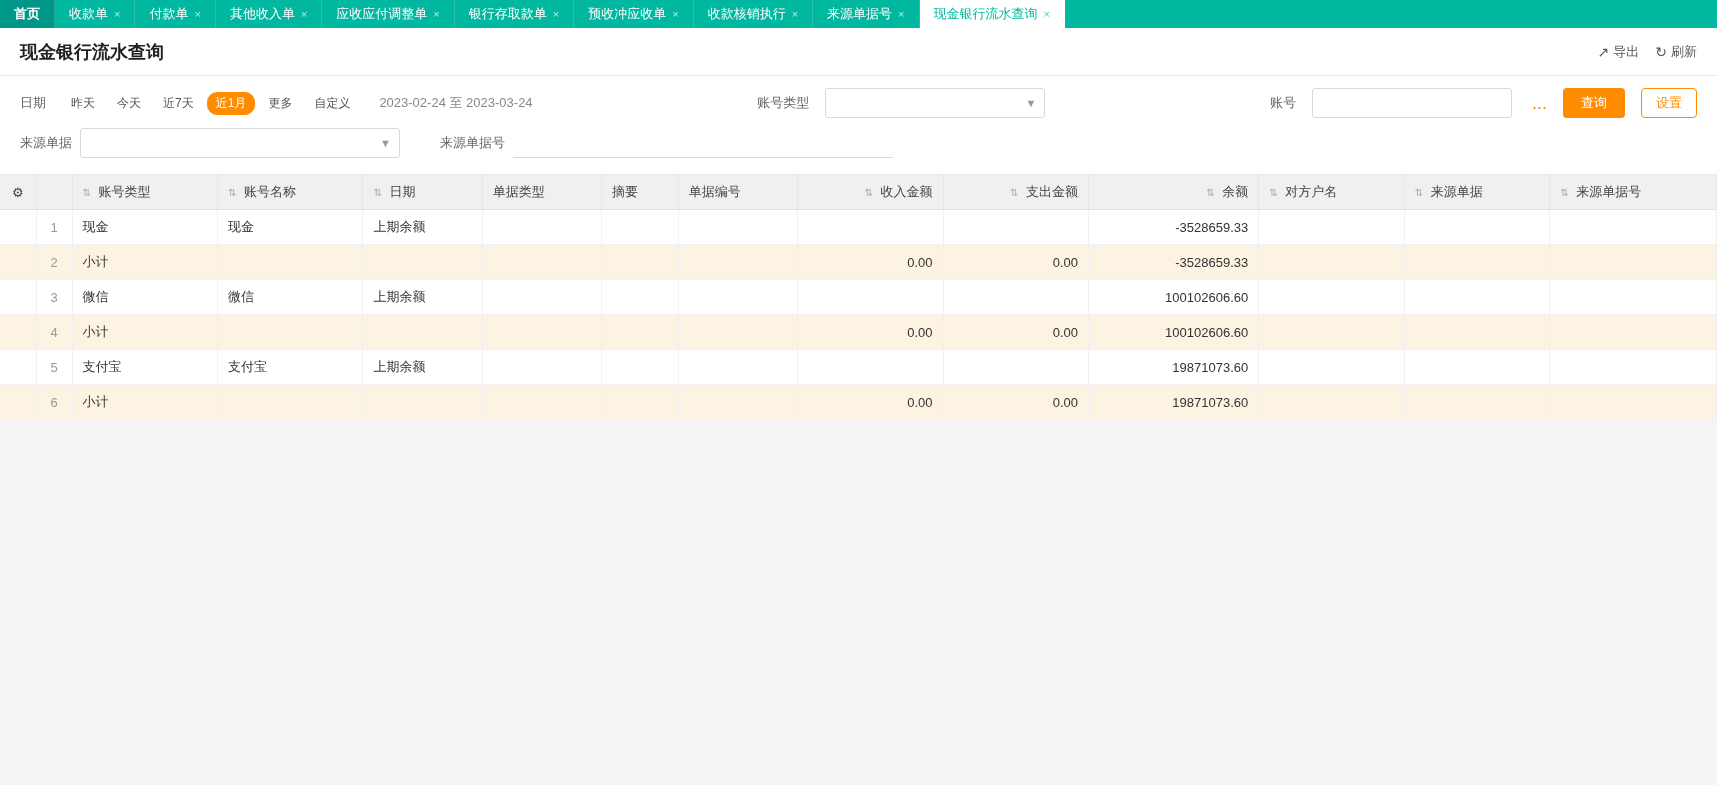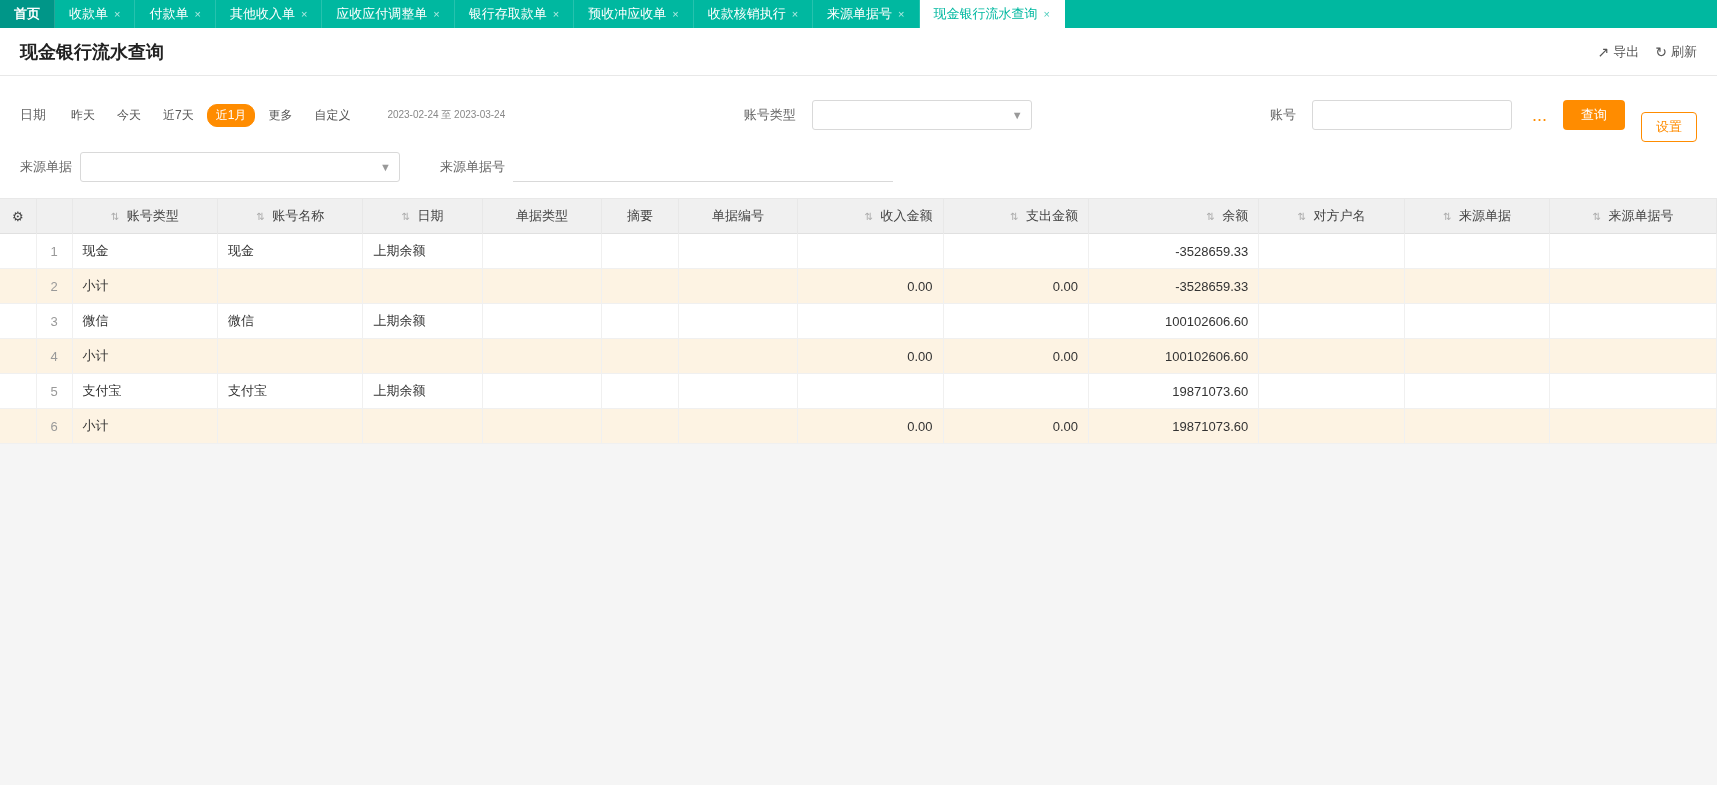--- a/index.html
+++ b/index.html
@@ -99,23 +99,23 @@
       color: #555;
       background: transparent;
     }
     .date-btn.active {
       background: #ff8c00;
       color: #fff;
       border-color: #ff8c00;
       border-radius: 10px;
     }
     .date-range-text {
-      font-size: 10px;
+      font-size: 13px;
       color: #888;
-      margin-left: 12px;
+      margin-left: 4px;
     }
     .select-box {
       border: 1px solid #d9d9d9;
       border-radius: 3px;
       padding: 4px 24px 4px 8px;
       font-size: 13px;
       color: #333;
       background: #fff;
       min-width: 200px;
       position: relative;
@@ -151,21 +151,20 @@
     }
     .settings-btn {
       background: #fff;
       color: #ff8c00;
       border: 1px solid #ff8c00;
       border-radius: 4px;
       padding: 4px 14px;
       font-size: 13px;
       cursor: pointer;
       height: 30px;
-      margin-top: 24px;
     }
 
     .source-row {
       display: flex;
       align-items: center;
       gap: 40px;
       margin-bottom: 8px;
     }
     .source-field {
       display: flex;
@@ -215,21 +214,21 @@
       width: 100%;
       border-collapse: collapse;
       font-size: 13px;
     }
     thead tr {
       background: #f0f0f0;
       border-bottom: 1px solid #e0e0e0;
     }
     thead th {
       padding: 8px 10px;
-      text-align: center;
+      text-align: left;
       font-weight: normal;
       color: #444;
       border-right: 1px solid #e8e8e8;
       white-space: nowrap;
     }
     thead th .sort-icon {
       color: #aaa;
       font-size: 10px;
       margin-right: 4px;
     }

